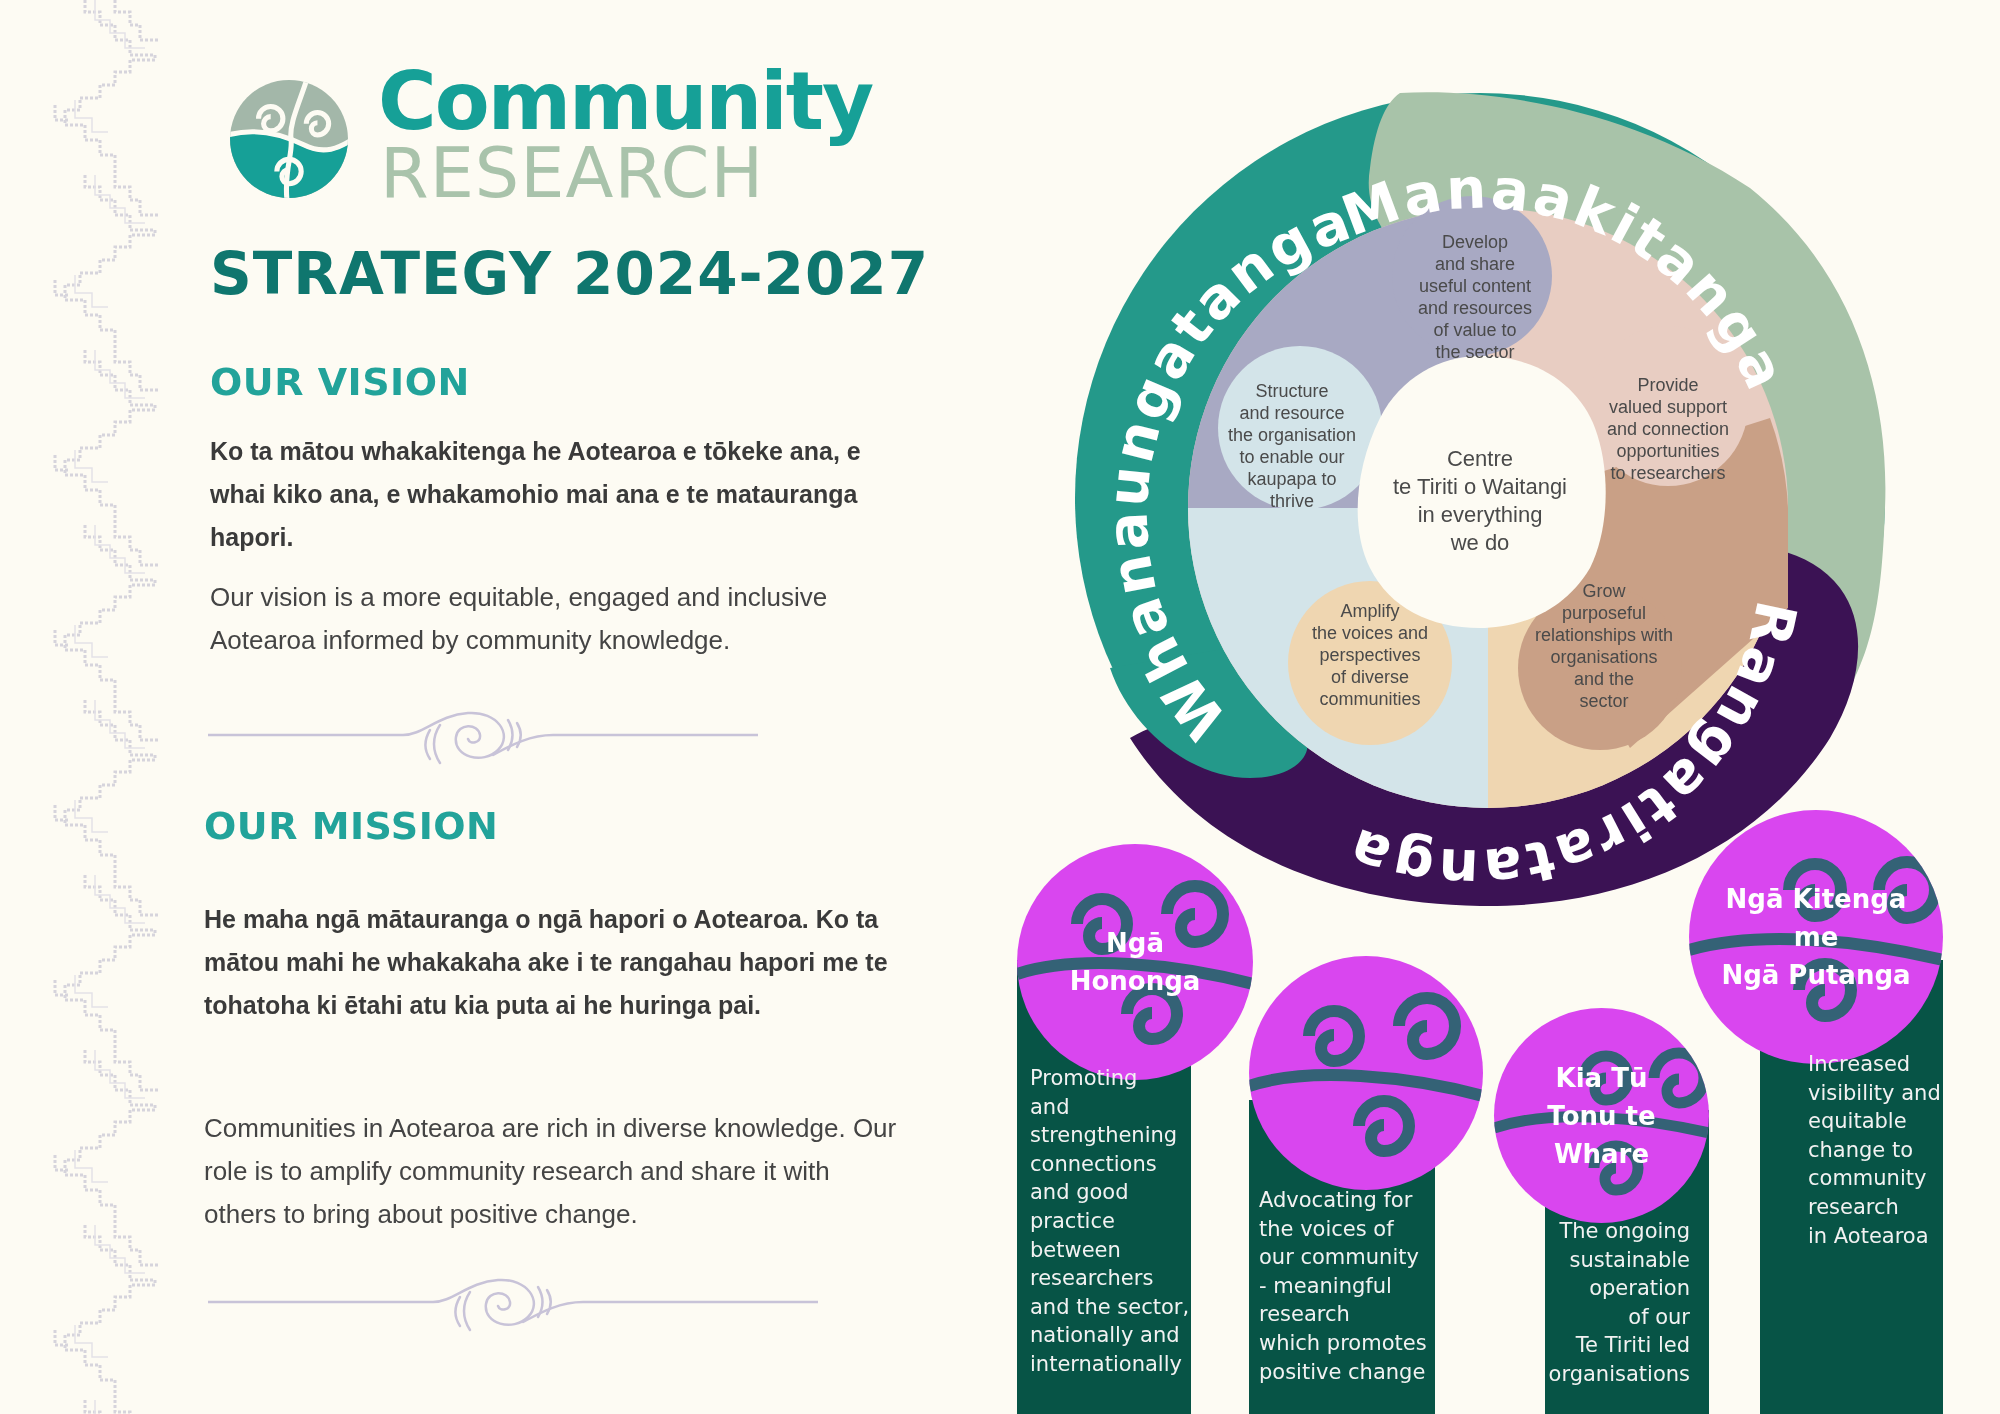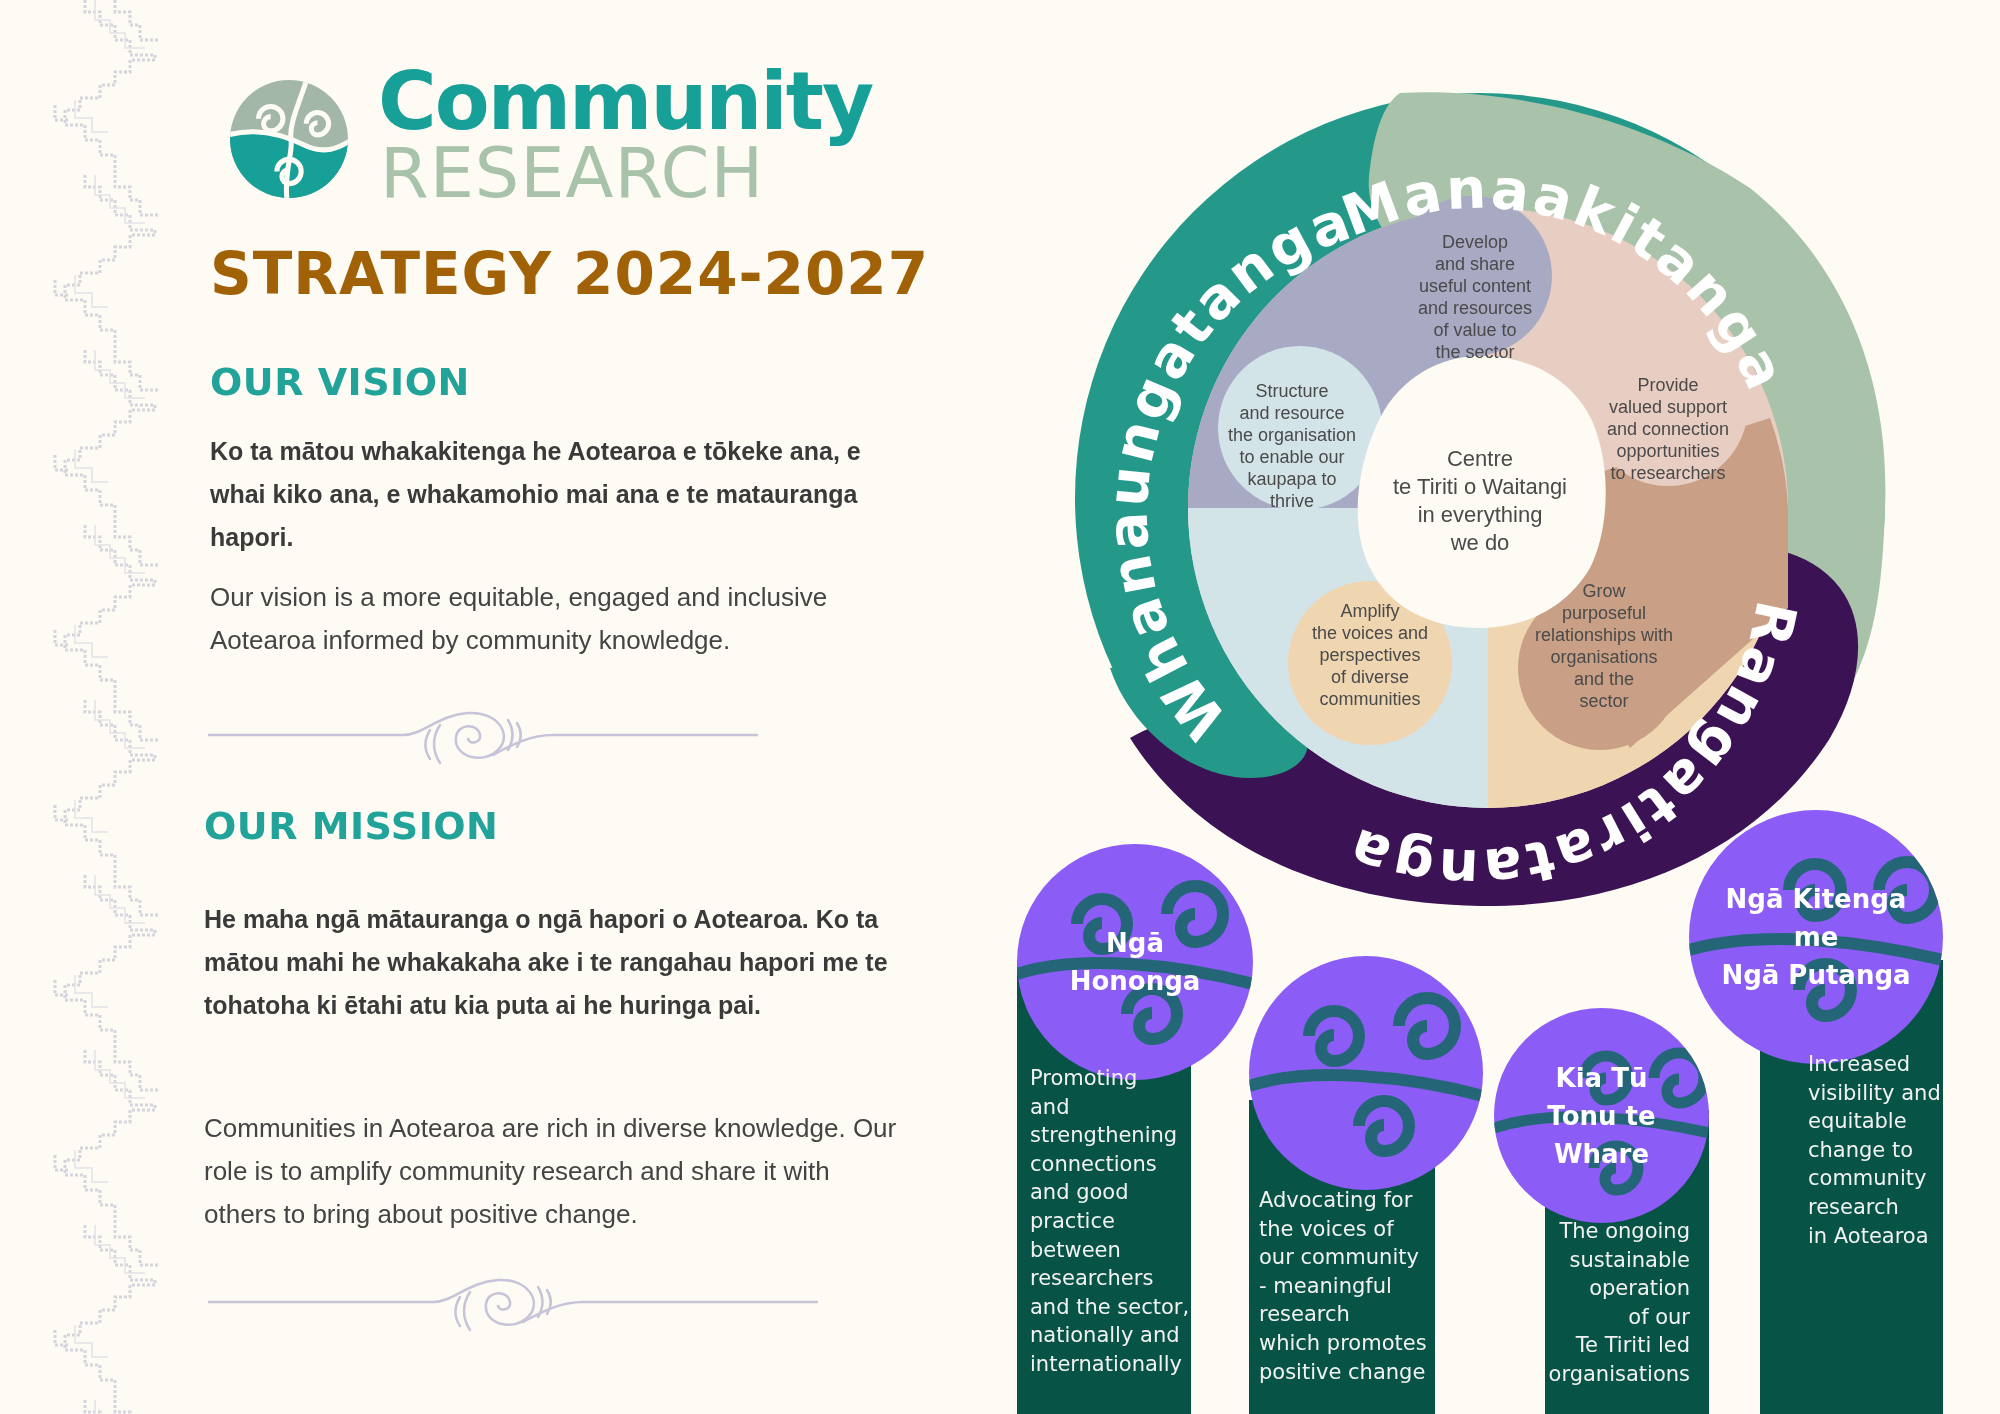--- a/index.html
+++ b/index.html
@@ -10,42 +10,42 @@
     color:#3d3d3d;
   }
   .abs { position:absolute; }
   
   #border-pattern { left:40px; top:0; width:130px; height:1414px; }
   
   #logo-mark { left:228px; top:78px; width:122px; height:122px; }
   .logo-word { font-family:"DejaVu Sans", sans-serif; font-weight:bold; letter-spacing:-2px; }
   #logo-community { left:378px; top:62px; font-size:80px; color:#16a097; line-height:1; }
   #logo-research { left:380px; top:138px; font-size:70px; color:#a9c3ab; font-weight:normal; letter-spacing:1px; line-height:1; font-family:"DejaVu Sans", sans-serif; }
-  #page-title { left:210px; top:240px; font-size:58px; font-weight:bold; color:#a16207; letter-spacing:1px; font-family:"DejaVu Sans", sans-serif; white-space:nowrap; }
+  #page-title { left:210px; top:240px; font-size:58px; font-weight:bold; color:#0f766e; letter-spacing:1px; font-family:"DejaVu Sans", sans-serif; white-space:nowrap; }
   .section-heading { font-size:38px; font-weight:bold; color:#22a39a; font-family:"DejaVu Sans", sans-serif; letter-spacing:0.5px; white-space:nowrap; }
   #vision-heading { left:210px; top:360px; }
   #mission-heading { left:204px; top:804px;text-align:right; }
   .bold-para { font-size:25px; font-weight:bold; color:#3a3a3a; line-height:43px; }
   .plain-para { font-size:26px; color:#444; line-height:43px; }
   #vision-maori { left:210px; top:430px; width:700px; }
   #vision-english { left:210px; top:576px; width:680px; }
   #mission-maori { left:204px; top:898px; width:700px; }
   #mission-english { left:204px; top:1107px; width:700px; }
   #divider-1 { left:208px; top:695px; width:550px; height:80px; }
   #divider-2 { left:208px; top:1262px; width:610px; height:80px; }
 
   
   #ring-diagram { left:1070px; top:88px; width:820px; height:820px; }
   .petal-text { font-size:18px; fill:#4a4a4a; font-family:"Liberation Sans", sans-serif; text-anchor:middle; }
   .ring-label { font-size:56px; font-weight:bold; fill:#ffffff; font-family:"DejaVu Sans", sans-serif; letter-spacing:3px; }
 
   
   .pillar { position:absolute; background:#075446; color:#fff; }
   .pillar-head {
-    position:absolute; border-radius:50%; background:#8b5cf6; overflow:hidden;
+    position:absolute; border-radius:50%; background:#d946ef; overflow:hidden;
     display:flex; align-items:center; justify-content:center; text-align:center;
   }
   .pillar-head svg.koru { position:absolute; left:0; top:0; width:100%; height:100%; }
   .pillar-title { position:relative; font-family:"DejaVu Sans", sans-serif; font-weight:bold; font-size:26px; line-height:38px; color:#fff; }
   .pillar-desc { position:absolute; font-size:21px; line-height:28.6px; color:#f2f2f2; font-family:"DejaVu Sans", sans-serif; }
 </style>
 </head>
 <body>
 
 <svg id="border-pattern" class="abs" viewBox="0 0 130 1414" preserveAspectRatio="none">

